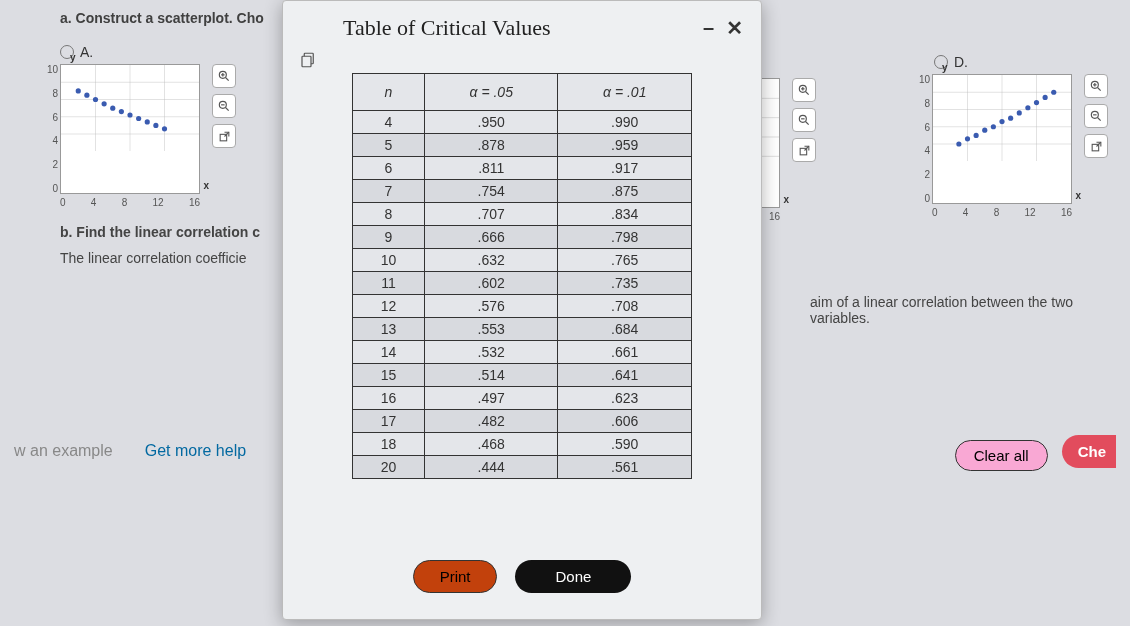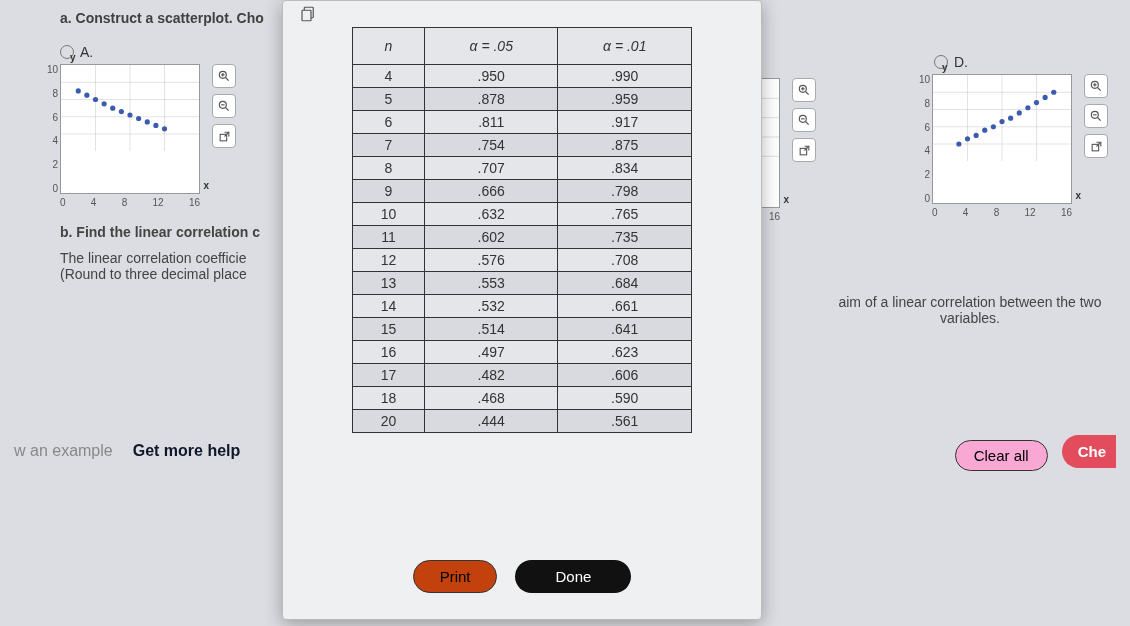--- a/index.html
+++ b/index.html
@@ -33,27 +33,27 @@
   .y-ticks { position:absolute; left:-18px; top:0; height:100%; display:flex; flex-direction:column; justify-content:space-between; font-size:10px; color:#555; text-align:right; width:16px;}
   .x-ticks { position:absolute; bottom:-14px; left:0; width:100%; display:flex; justify-content:space-between; font-size:10px; color:#555;}
   .axis-y { position:absolute; top:-12px; left:10px; font-size:10px; font-weight:bold;}
   .axis-x { position:absolute; bottom:2px; right:-10px; font-size:10px; font-weight:bold;}
   .tool-col { display:flex; flex-direction:column; gap:6px; margin-left:6px;}
   .tool-btn {
     width:24px; height:24px; background:#fff; border:1px solid #aaa; border-radius:4px;
     display:flex; align-items:center; justify-content:center; font-size:13px; color:#555; cursor:pointer;
   }
   .line-b { font-size:14px; color:#444; margin-top:30px; }
-  .bg-right-text { position:absolute; top:294px; left:810px; font-size:14px; color:#444;text-align:center; }
+  .bg-right-text { position:absolute; top:294px; left:810px; font-size:14px; color:#444; }
   .footer-row {
     position:absolute; bottom:155px; left:0; right:0;
     display:flex; align-items:center; padding: 0 14px;
     justify-content:space-between;
   }
-  .footer-left { display:flex; gap:20px; font-size:16px; color:#2a6fb3; }
+  .footer-left { display:flex; gap:32px; font-size:16px; color:#2a6fb3; }
   .footer-left span:first-child { color:#888; }
   .footer-right { display:flex; gap:14px; align-items:center; }
   .btn-outline {
     border:1.5px solid #333; border-radius:20px; padding:6px 18px; background:#f9a8d4;
     font-size:15px; font-weight:400; cursor:pointer;margin-top:9px;
   }
   .btn-red {
     background:#e24c5d; color:#fff; border:none; border-radius:20px 0 0 20px;
     padding:8px 10px 8px 16px; font-size:15px; font-weight:600; cursor:pointer;
   }
@@ -188,21 +188,20 @@
           </div>
         </div>
       </div>
     </div>
   </div>
 
   <div class="line-b">
     <div class="bold">b. Find the linear correlation c</div>
     <div style="height:10px;"></div>
     <div>The linear correlation coefficie</div>
-    <div>(Round to three decimal place</div>
   </div>
 
   <div class="bg-right-text">aim of a linear correlation between the two variables.</div>
 
   <div class="chart-c">
     <div class="chart-holder">
       <div style="position:relative;">
         <div class="chart" style="width:60px;">
           <svg viewBox="0 0 60 100" preserveAspectRatio="none">
             <g stroke="#bbb" stroke-width="0.5">
@@ -328,30 +327,37 @@
               <line x1="20" y1="4" x2="12" y2="12" stroke="#555" stroke-width="2"></line>
             </svg>
         </div>
       </div>
     </div>
   </div>
 
   <div class="footer-row">
     <div class="footer-left">
       <span>w an example</span>
-      <span style="color:#0f172a;font-weight:700;">Get more help</span>
+      <span style="color:#0369a1;font-weight:400;">Get more help</span>
     </div>
     <div class="footer-right">
       <button class="btn-outline">Clear all</button>
       <button class="btn-red">Che</button>
     </div>
   </div>
 </div>
 
 <div class="modal">
+  <div class="modal-header">
+    <div class="modal-title">Table of Critical Values</div>
+    <div class="win-ctrls">
+      <span>–</span>
+      <span>✕</span>
+    </div>
+  </div>
   <div class="modal-body">
     <div class="copy-icon">
       <svg viewBox="0 0 24 24">
           <rect x="7" y="3" width="12" height="14" fill="none" stroke="#555" stroke-width="1.6" rx="1"></rect>
           <rect x="4" y="7" width="12" height="14" fill="#eef0f2" stroke="#555" stroke-width="1.6" rx="1"></rect>
         </svg>
     </div>
     <div class="tbl-wrap">
       <table class="crit">
         <thead>

